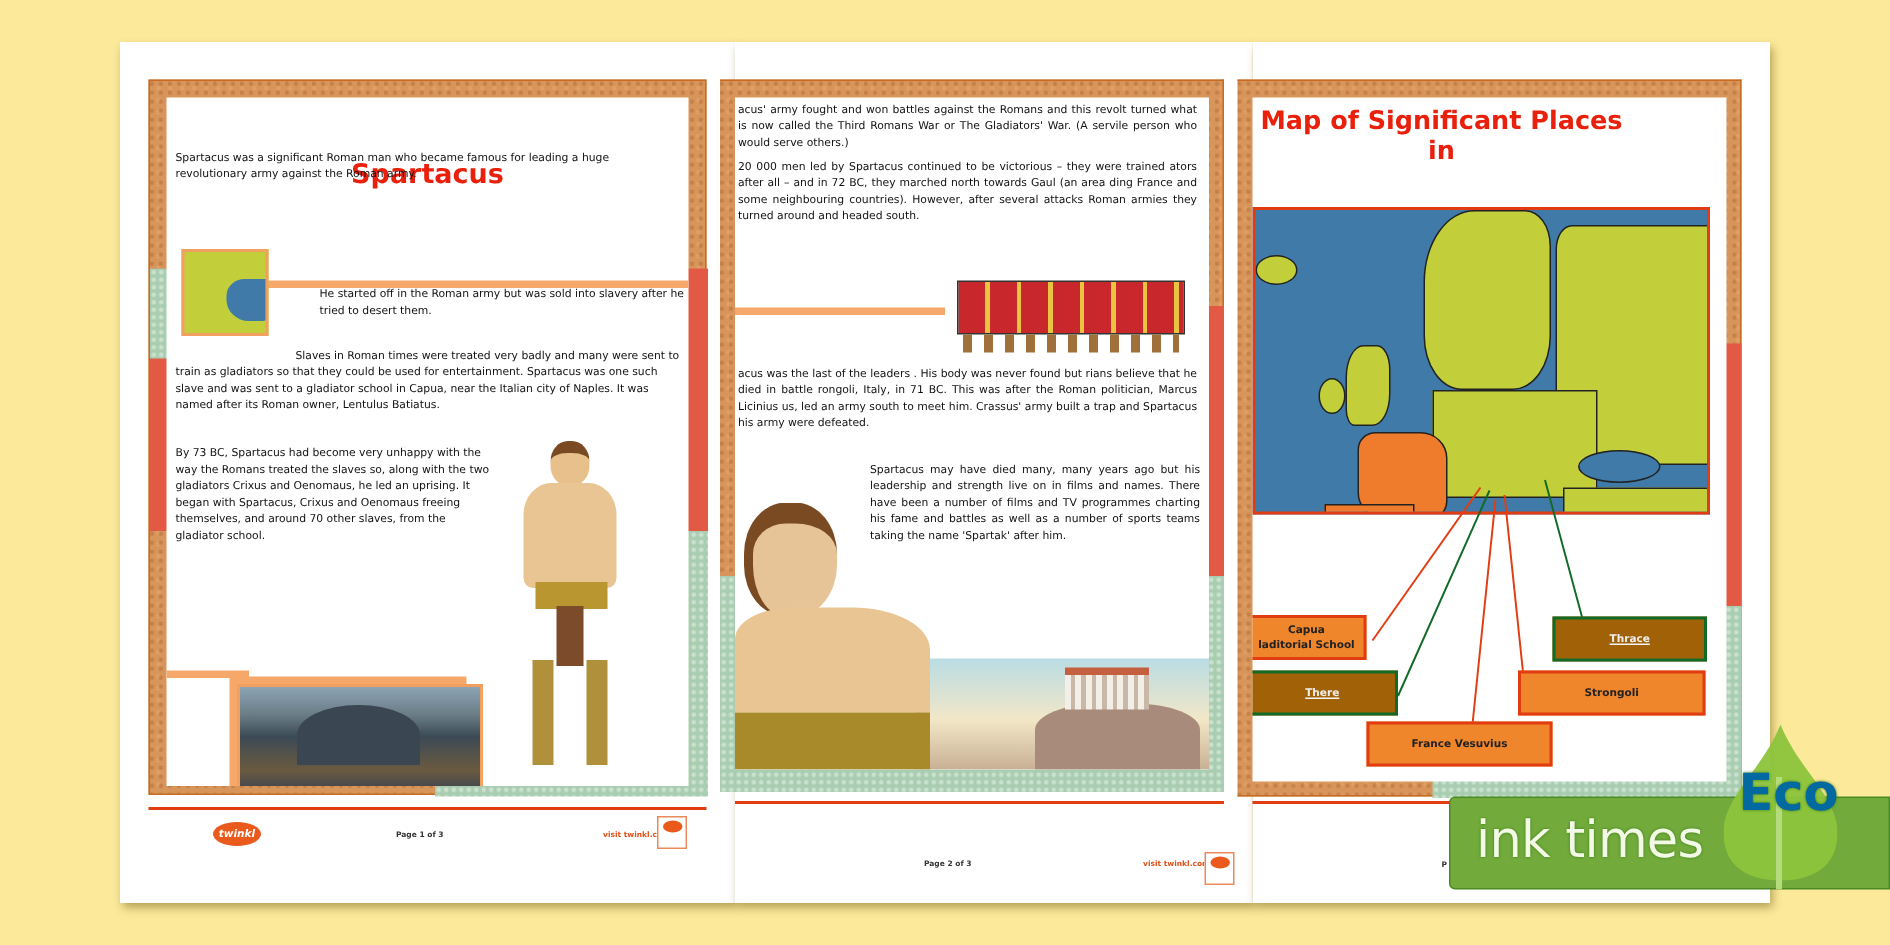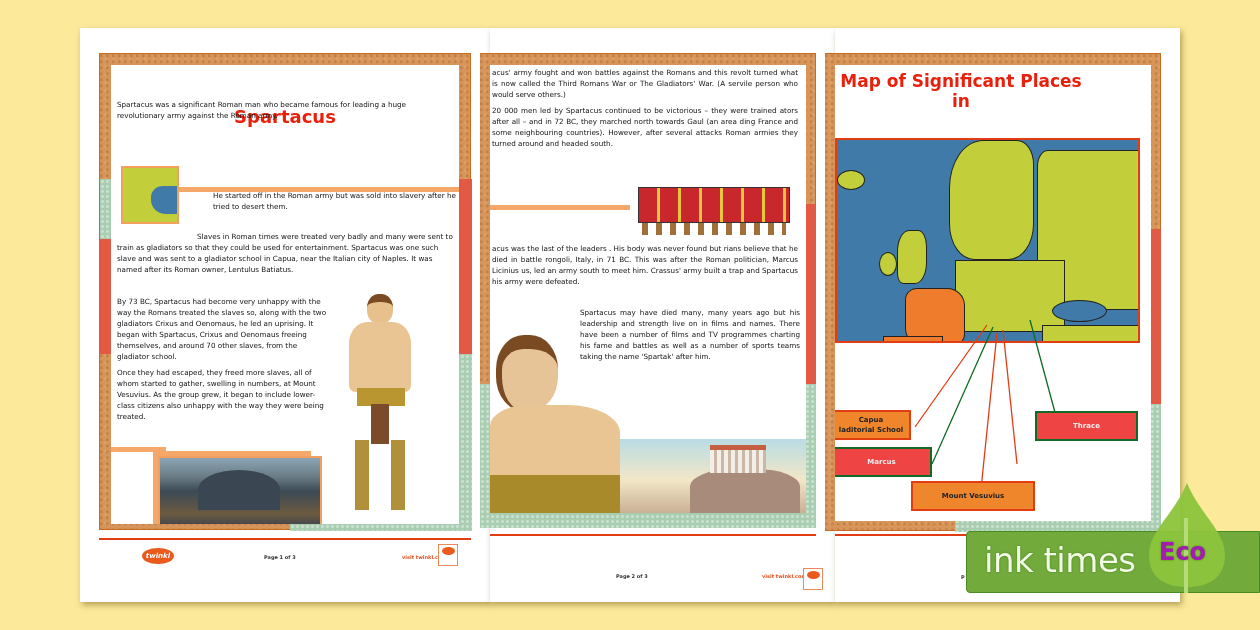--- a/index.html
+++ b/index.html
@@ -51,38 +51,38 @@
     background: #3f7aa8;
     overflow: hidden;
   }
   .land { position: absolute; background: #c3cf3a; border: 1px solid #222; }
   .land.orange { background: #ee7c2c; }
   .lbl-box {
     position: absolute; border: 2px solid #e23c12; font-size: 7px; font-weight: bold;
     color: #222; display: flex; align-items: center; justify-content: center; text-align: center; line-height: 10px;
   }
   .lbl-box.orange { background: #ef862c; }
-  .lbl-box.green { background: #ef4444; border-color:#116a26; color:#f4f4f4; }
+  .lbl-box.green { background: #a16207; border-color:#116a26; color:#f4f4f4;text-decoration:underline; }
   .lbl-box.green span { color: #eee; }
 
   
   .eco-bar {
     position: absolute; left: 966px; top: 531px; width: 294px; height: 62px;
     background: #72ab3c; border: 1px solid #4a8a22; border-radius: 4px 0 0 4px;
   }
   .eco-text {
     position: absolute; left: 984px; top: 540px; font-size: 34px; color: #f2f9e4;
     font-family: "DejaVu Sans", sans-serif; letter-spacing: -0.5px;
     text-shadow: 0 0 2px #3c7a14;
   }
   .eco-drop {
     position: absolute; left: 1149px; top: 483px; width: 76px; height: 110px;
   }
   .eco-label {
-    position: absolute; left: 1159px; top: 538px; font-size: 24px; font-weight: bold; color: #a21caf;
+    position: absolute; left: 1159px; top: 509px; font-size: 34px; font-weight: bold; color: #0369a1;
     text-shadow: 0 0 2px #3c7a14;
   }
 </style>
 </head>
 <body>
 
 <div class="page" style="left:80px;top:28px;width:410px;height:574px;">
   <div class="frame" style="left:19px;top:25px;width:372px;height:477px;">
     <div class="mid-red" style="left:0;top:125px;width:372px;height:175px;"></div>
     <div class="mid-green" style="left:190px;top:300px;width:182px;height:177px;"></div>
@@ -98,21 +98,20 @@
       <div style="position:absolute;left:28px;top:18px;width:30px;height:28px;background:#3f7aa8;border-radius:40% 10% 20% 50%;"></div>
     </div>
     <div class="body-txt" style="left:82px;top:125px;width:260px;margin-left:20px;">
       <p>He started off in the Roman army but was sold into slavery after he tried to desert them.</p>
     </div>
     <div class="body-txt" style="left:6px;top:166px;width:336px;text-indent:80px;">
       <p>Slaves in Roman times were treated very badly and many were sent to train as gladiators so that they could be used for entertainment. Spartacus was one such slave and was sent to a gladiator school in Capua, near the Italian city of Naples. It was named after its Roman owner, Lentulus Batiatus.</p>
     </div>
     <div class="body-txt" style="left:6px;top:231px;width:210px;">
       <p>By 73 BC, Spartacus had become very unhappy with the way the Romans treated the slaves so, along with the two gladiators Crixus and Oenomaus, he led an uprising. It began with Spartacus, Crixus and Oenomaus freeing themselves, and around 70 other slaves, from the gladiator school.</p>
-      <p>Once they had escaped, they freed more slaves, all of whom started to gather, swelling in numbers, at Mount Vesuvius. As the group grew, it began to include lower-class citizens also unhappy with the way they were being treated.</p>
     </div>
 
     <div style="position:absolute;left:228px;top:225px;width:84px;height:230px;">
       <div style="position:absolute;left:28px;top:4px;width:26px;height:30px;background:#e8c08c;border-radius:45%;border-top:8px solid #7a4a22;"></div>
       <div style="position:absolute;left:10px;top:32px;width:62px;height:70px;background:#e9c593;border-radius:30% 30% 10% 10%;"></div>
       <div style="position:absolute;left:18px;top:98px;width:48px;height:18px;background:#b9962f;"></div>
       <div style="position:absolute;left:32px;top:114px;width:18px;height:40px;background:#7b4b2a;"></div>
       <div style="position:absolute;left:16px;top:150px;width:14px;height:70px;background:#b0903a;"></div>
       <div style="position:absolute;left:52px;top:150px;width:14px;height:70px;background:#b0903a;"></div>
     </div>
@@ -191,23 +190,24 @@
       <line x1="152" y1="260" x2="80" y2="362" stroke="#e23c12" stroke-width="1.3"></line>
       <line x1="158" y1="262" x2="97" y2="399" stroke="#116a26" stroke-width="1.3"></line>
       <line x1="162" y1="268" x2="145" y2="434" stroke="#e23c12" stroke-width="1.3"></line>
       <line x1="168" y1="265" x2="182" y2="399" stroke="#e23c12" stroke-width="1.3"></line>
       <line x1="195" y1="255" x2="225" y2="366" stroke="#116a26" stroke-width="1.3"></line>
     </svg>
 
     <div class="lbl-box orange" style="left:-4px;top:345px;width:80px;height:30px;white-space:pre;">Capua
 laditorial School</div>
     <div class="lbl-box green" style="left:-4px;top:382px;width:101px;height:30px;">
-        <span>Marcus</span>
+        <span>There</span>
       </div>
-    <div class="lbl-box orange" style="left:76px;top:416px;width:124px;height:30px;">Mount Vesuvius</div>
+    <div class="lbl-box orange" style="left:76px;top:416px;width:124px;height:30px;">France Vesuvius</div>
+    <div class="lbl-box orange" style="left:177px;top:382px;width:125px;height:30px;">Strongoli</div>
     <div class="lbl-box green" style="left:200px;top:346px;width:103px;height:30px;">
         <span>Thrace</span>
       </div>
   </div>
   <div class="footer-line" style="left:0;top:506px;width:326px;"></div>
   <div class="footer-text" style="left:126px;top:546px;">P</div>
 </div>
 
 <div class="eco-bar"></div>
 <svg class="eco-drop" viewBox="0 0 76 110">

